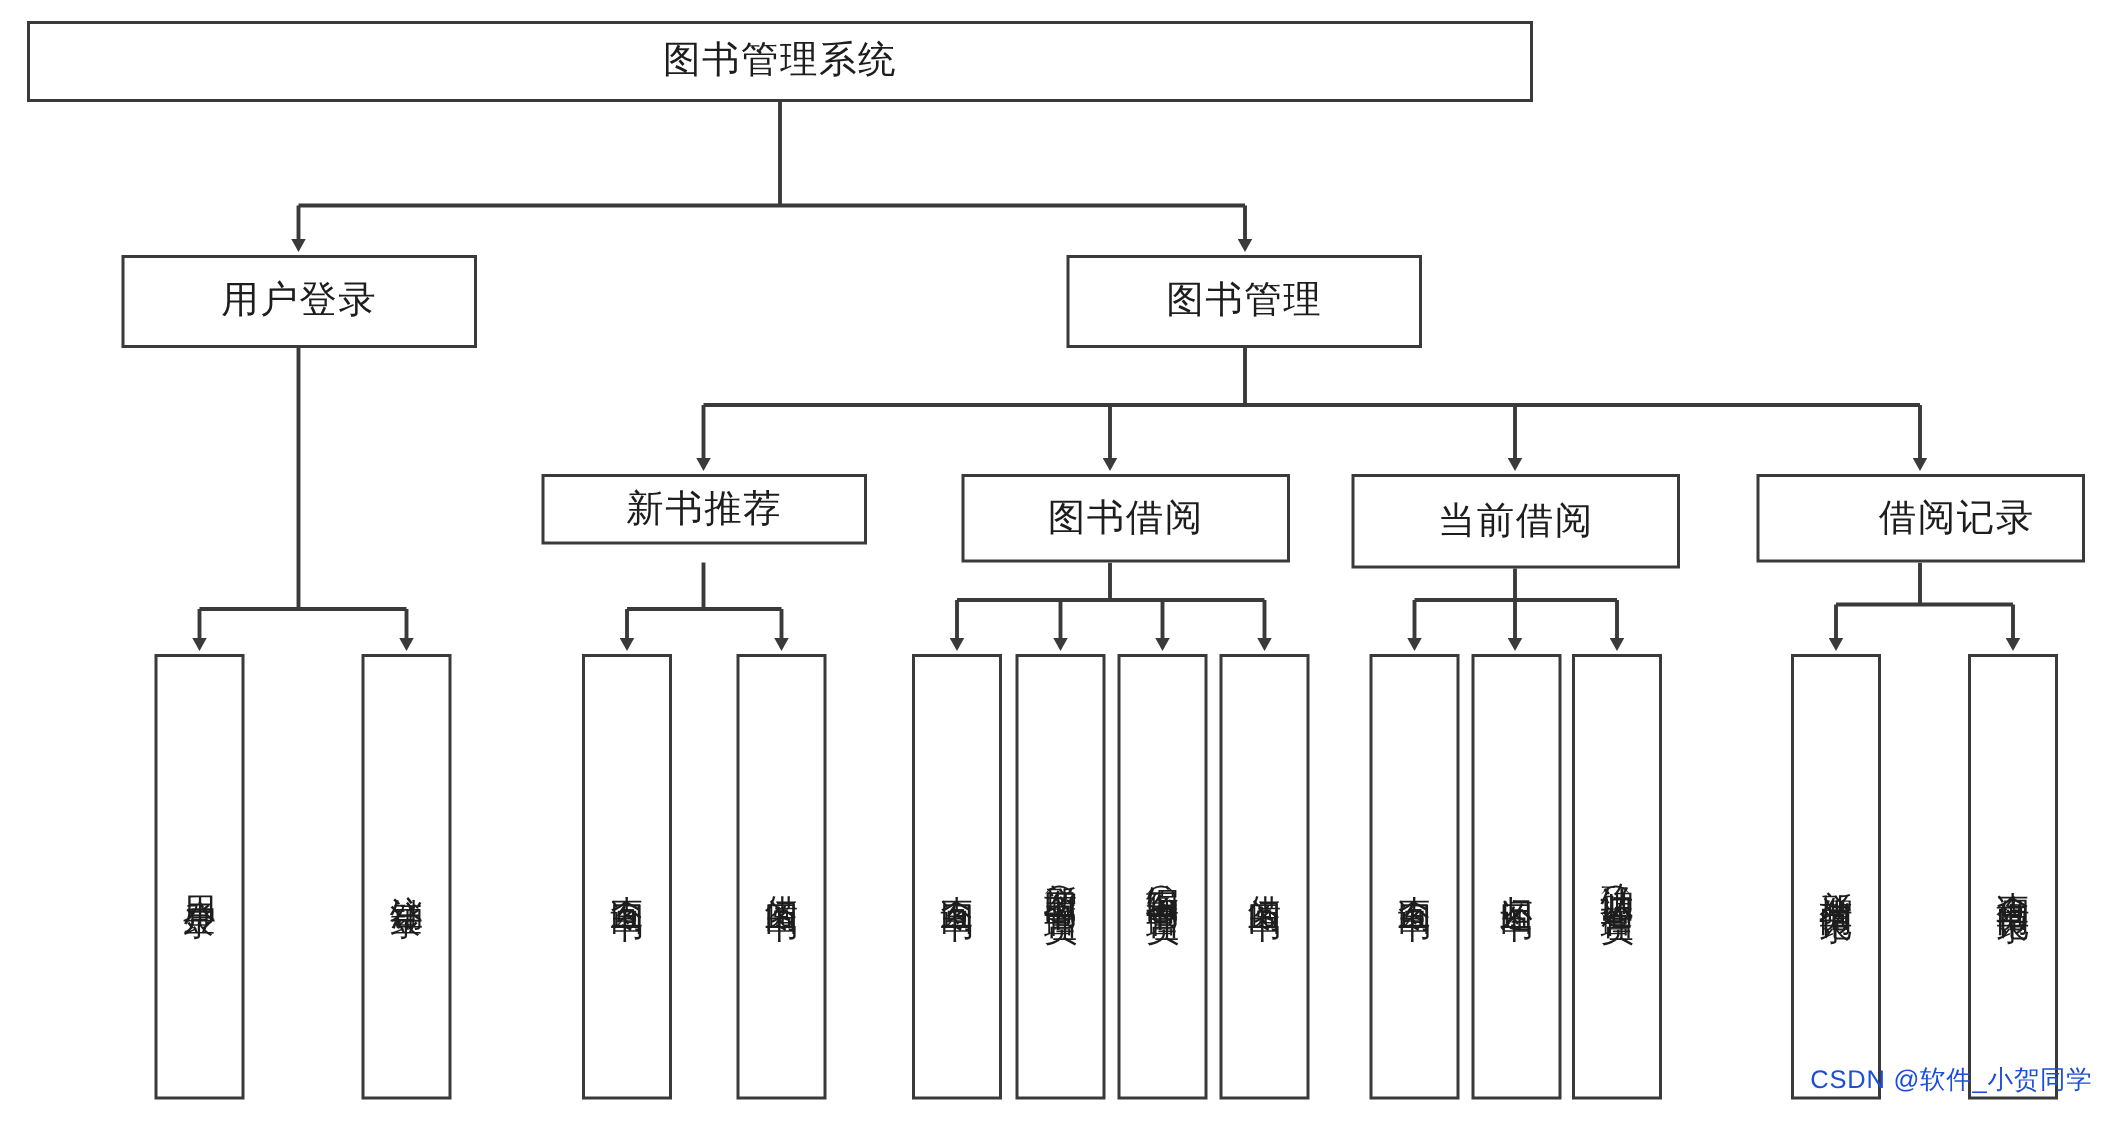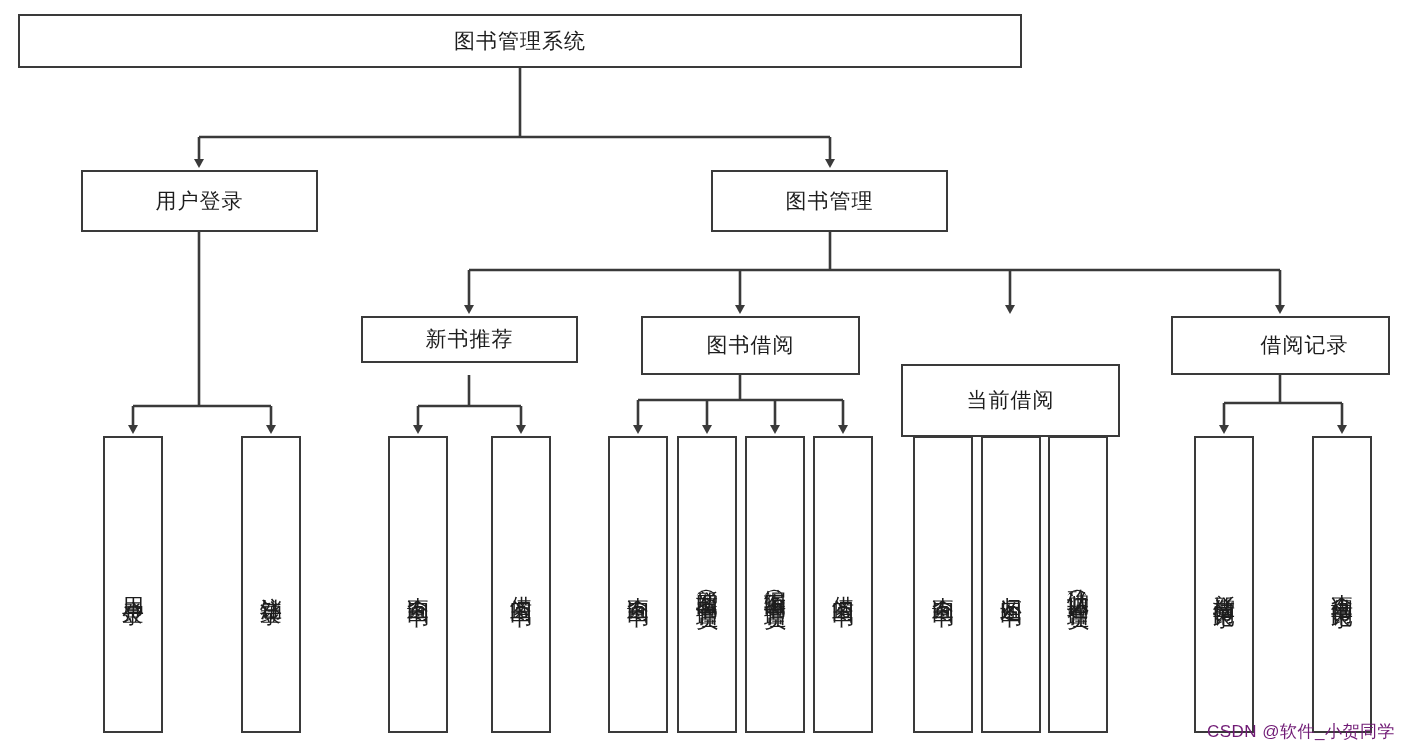--- a/index.html
+++ b/index.html
@@ -31,21 +31,21 @@
     position: absolute;
     box-sizing: border-box;
     background: #ffffff;
     border: 2px solid #3a3a3a;
     display: flex;
     align-items: center;
     justify-content: center;
     color: #1d1d1d;
   }
   .node .label {
-    font-size: 21px;
+    font-size: 25px;
     line-height: 1.18;
     letter-spacing: 1px;
     white-space: nowrap;
     color: #1d1d1d;
   }
   
   .node.vertical {
     align-items: center;
     justify-content: center;
   }
@@ -53,23 +53,23 @@
     writing-mode: vertical-rl;
     text-orientation: upright;
     white-space: nowrap;
     letter-spacing: 3px;
     font-size: 22px;
     line-height: 1;
   }
   .watermark {
     position: absolute;
     right: 10px;
-    bottom: 4px;
+    bottom: 16px;
     font-size: 17px;
-    color: #701a75;
+    color: #1d4ed8;
     letter-spacing: 0.5px;
     white-space: nowrap;
     font-family: "Liberation Sans", "DejaVu Sans", sans-serif;
   }
 </style>
 </head>
 <body>
 
 <div id="diagram-root">
 
@@ -133,21 +133,21 @@
   <div class="node" style="left:711px; top:170px; width:237px; height:62px;">
     <span class="label">图书管理</span>
   </div>
 
   <div class="node" style="left:361px; top:316px; width:217px; height:47px;">
     <span class="label">新书推荐</span>
   </div>
   <div class="node" style="left:631px; top:316px; width:219px; height:59px;margin-left:10px;">
     <span class="label">图书借阅</span>
   </div>
-  <div class="node" style="left:901px; top:316px; width:219px; height:73px;margin-top:48px;">
+  <div class="node" style="left:901px; top:316px; width:219px; height:63px;">
     <span class="label">当前借阅</span>
   </div>
   <div class="node" style="left:1171px; top:316px; width:219px; height:59px;padding-left:48px;">
     <span class="label">借阅记录</span>
   </div>
 
   <div class="node vertical" style="left:103px; top:436px; width:60px; height:297px;">
     <span class="label">用户登录</span>
   </div>
   <div class="node vertical" style="left:241px; top:436px; width:60px; height:297px;">

